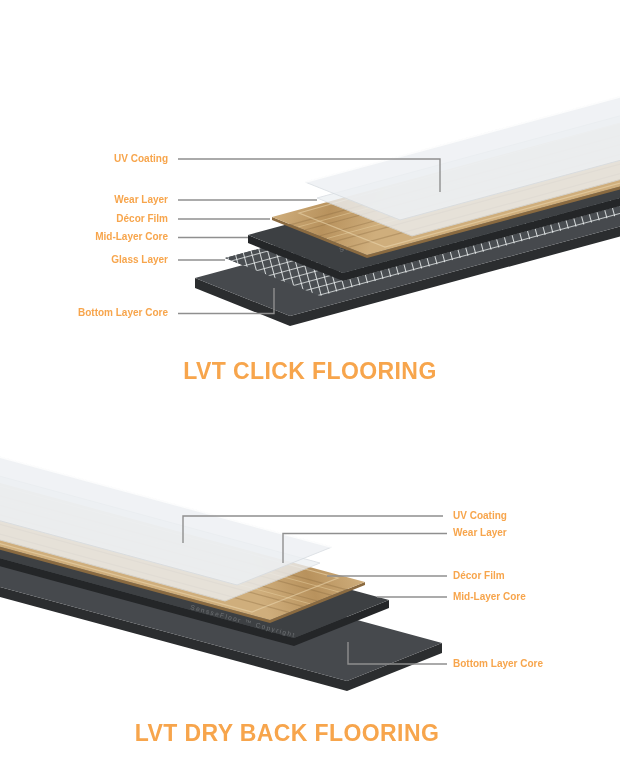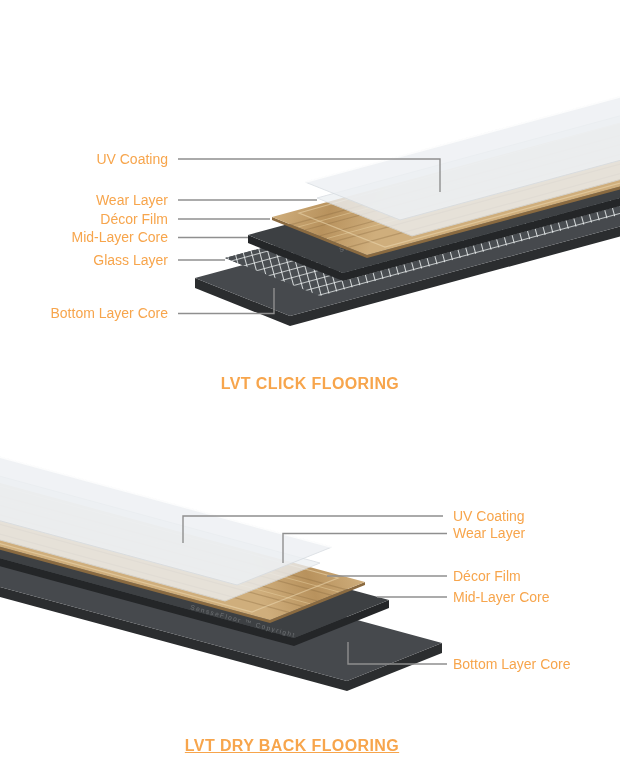--- a/index.html
+++ b/index.html
@@ -5,31 +5,31 @@
   html,body{margin:0;padding:0;}
   body{
     width:620px;height:770px;background:#ffffff;overflow:hidden;
     font-family:"Liberation Sans",sans-serif;
   }
   .figure{position:relative;width:620px;}
   #fig1{height:400px;}
   #fig2{height:370px;}
   .figure svg{position:absolute;left:0;top:0;}
   .lbl{
-    position:absolute;font-size:14px;font-weight:400;line-height:18px;
+    position:absolute;font-size:10px;font-weight:700;line-height:18px;
     color:var(--accent,#F7A54C);white-space:nowrap;
   }
   .lbl.r{right:452px;text-align:right;}
   .lbl.l{left:453px;text-align:left;}
   .title{
-    position:absolute;margin:17px;font-size:16px;font-weight:700;
+    position:absolute;margin:0;font-size:23px;font-weight:700;
     letter-spacing:.4px;color:var(--accent,#F7A54C);white-space:nowrap;
   }
   #t1{left:0;right:0;text-align:center;top:358px;}
-  #t2{left:275px;transform:translateX(-50%);top:320px;text-decoration:underline;}
+  #t2{left:287px;transform:translateX(-50%);top:320px;}
   .leader{fill:none;stroke:var(--leader,#8f8f8f);stroke-width:1.4;}
   .sheet{fill:var(--sheet,#edf0f3);stroke:#d7dce1;stroke-width:1;}
   .emboss{font-size:6.5px;letter-spacing:1.5px;fill:#cdd0d2;opacity:.32;}
 </style>
 </head>
 <body>
 
 <div>
 
   <section class="figure" id="fig1">

